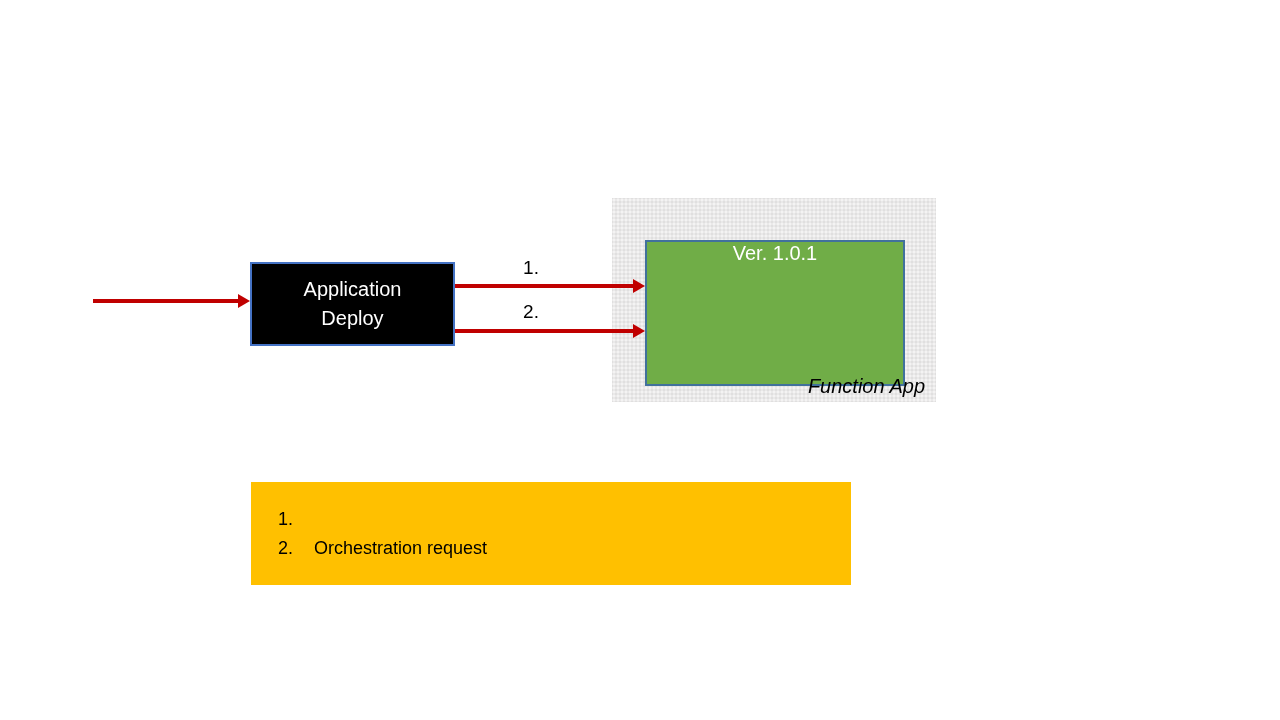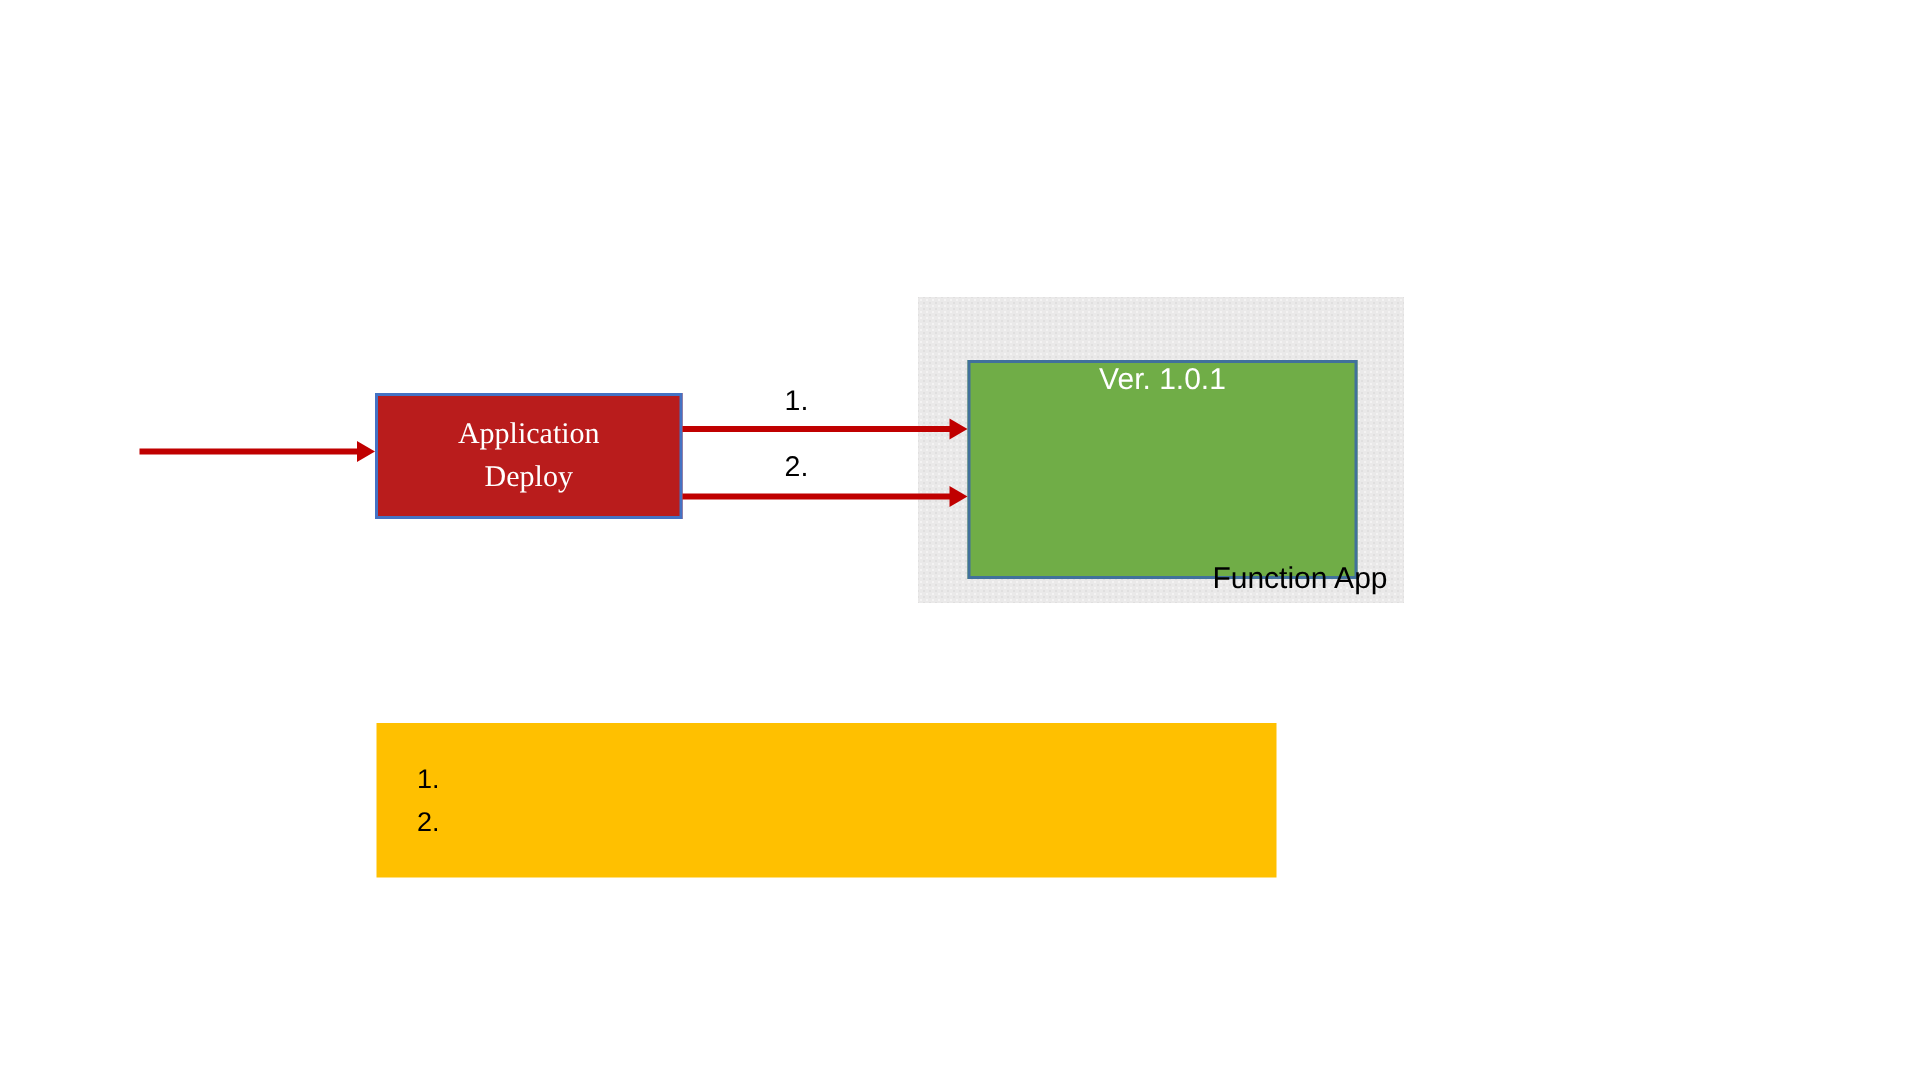--- a/index.html
+++ b/index.html
@@ -25,20 +25,21 @@
       radial-gradient(#e0dfdf 1px, transparent 1px);
     background-size: 4px 4px;
     background-position: 0 0, 2px 2px;
   }
   .function-app-label {
     position: absolute;
     right: 11px; bottom: 4px;
     font-size: 20px;
     color: #000000;
     white-space: nowrap;
+    font-style: italic;
   }
 
   
   .version-box {
     position: absolute;
     left: 33px; top: 42px;
     width: 260px; height: 146px;
     background: #70ad47;
     border: 2px solid #41719c;
     display: flex;
@@ -48,28 +49,27 @@
   .version-box-label {
     color: #ffffff;
     font-size: 20px;
   }
 
   
   .app-router {
     position: absolute;
     left: 250px; top: 262px;
     width: 205px; height: 84px;
-    background: #b91c1c;
+    background: #000000;
     border: 2px solid #4472c4;
     display: flex;
     flex-direction: column;
     align-items: center;
     justify-content: center;
     line-height: 29px;
-    font-family: Liberation Serif, serif;
   }
   .app-router span {
     color: #ffffff;
     font-size: 20px;
     display: block;
   }
 
   
   .arrow { position: absolute; height: 14px; }
   .arrow .shaft {
@@ -157,16 +157,17 @@
     <div class="head"></div>
   </div>
   <div class="arrow-num arrow-num-2">2.</div>
 
   <div class="legend">
     <div class="legend-row">
       <span class="legend-num">1.</span>
     </div>
     <div class="legend-row">
       <span class="legend-num">2.</span>
+      <span class="legend-text">Orchestration request</span>
     </div>
   </div>
 
 </div>
 
 </body></html>

